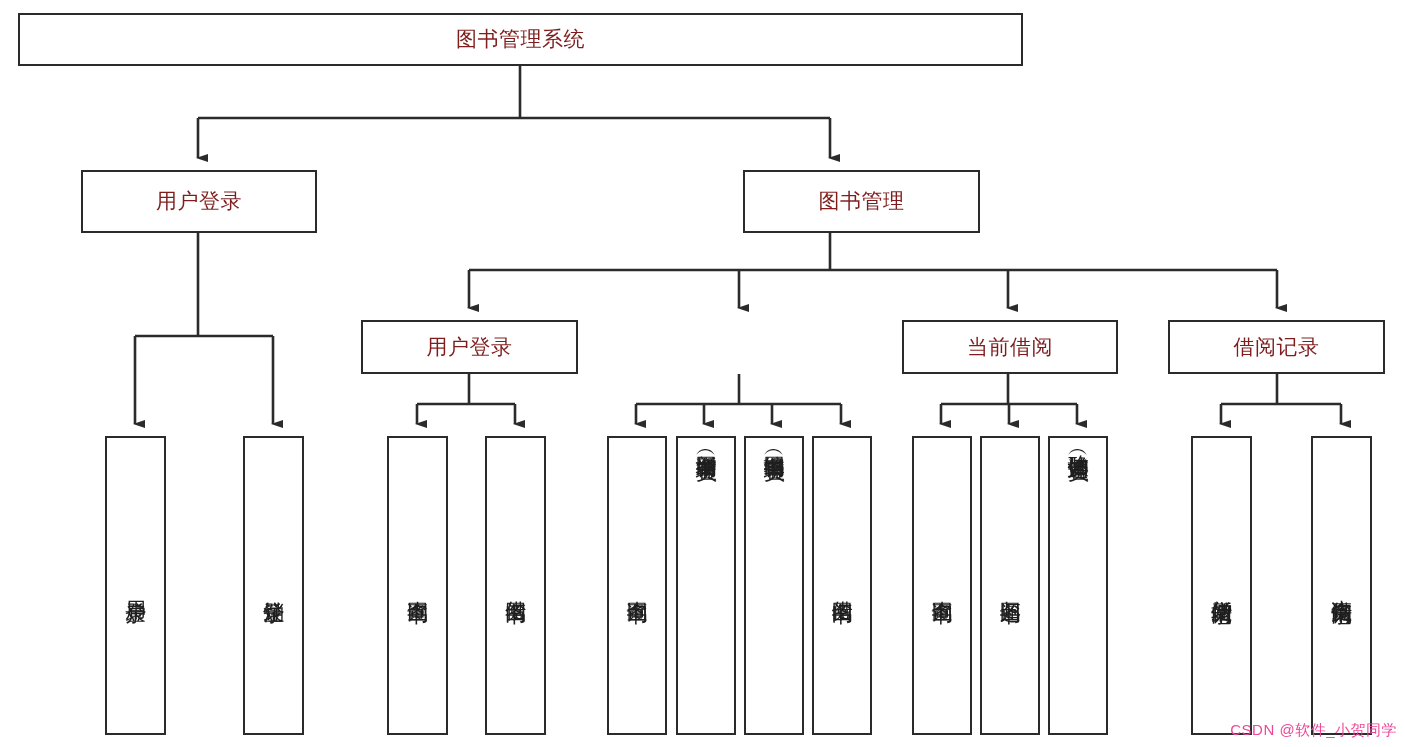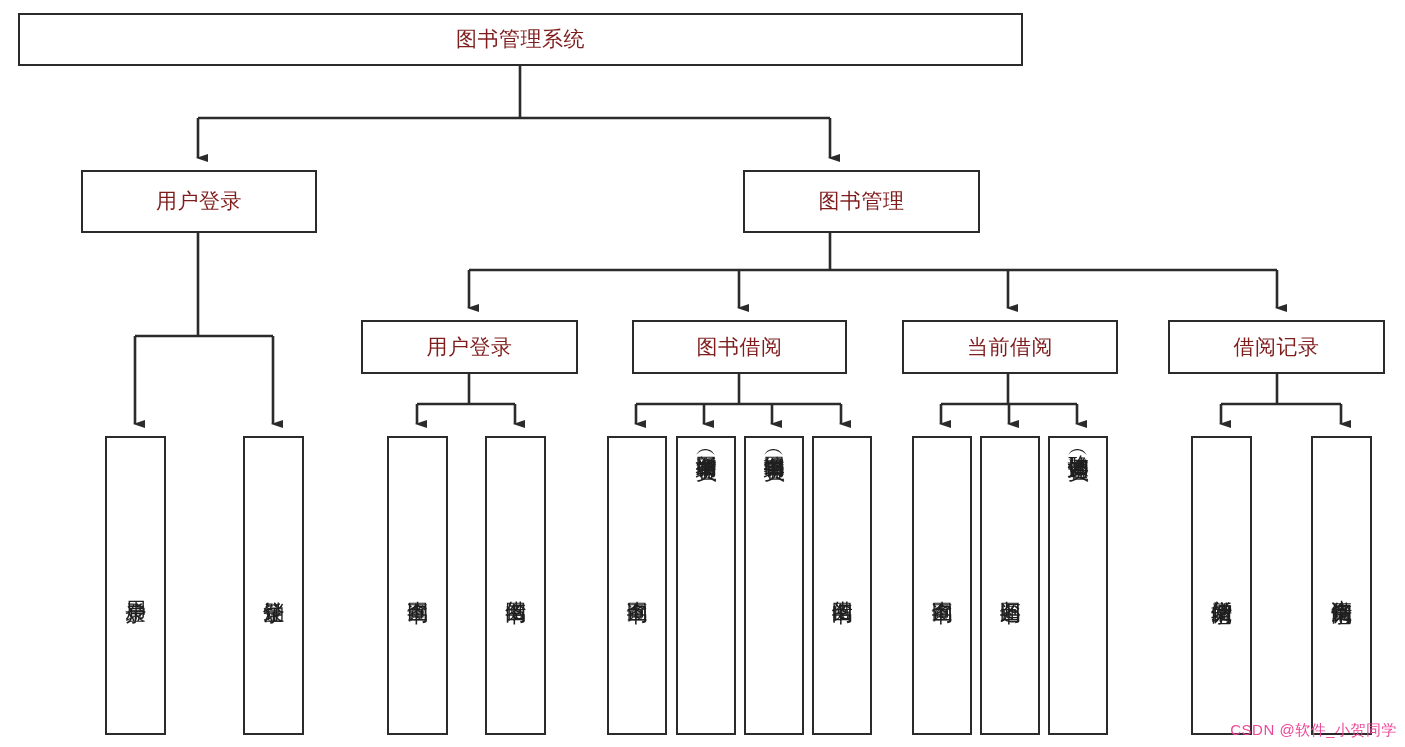--- a/index.html
+++ b/index.html
@@ -140,23 +140,20 @@
   </div>
 
   <div class="node-box" style="left:711px; top:170px; width:237px; height:63px;margin-left:32px;">
     <span class="node-label">图书管理</span>
   </div>
 
   <div class="node-box" style="left:361px; top:320px; width:217px; height:54px;">
     <span class="node-label">用户登录</span>
   </div>
 
-  <div class="node-box" style="left:632px; top:320px; width:215px; height:54px;">
-    <span class="node-label">图书借阅</span>
-  </div>
 
   <div class="node-box" style="left:902px; top:320px; width:216px; height:54px;">
     <span class="node-label">当前借阅</span>
   </div>
 
   <div class="node-box" style="left:1168px; top:320px; width:217px; height:54px;text-align:center;">
     <span class="node-label">借阅记录</span>
   </div>
 
   <div class="leaf-box center-text" style="left:105px; top:436px; width:61px; height:299px;">

